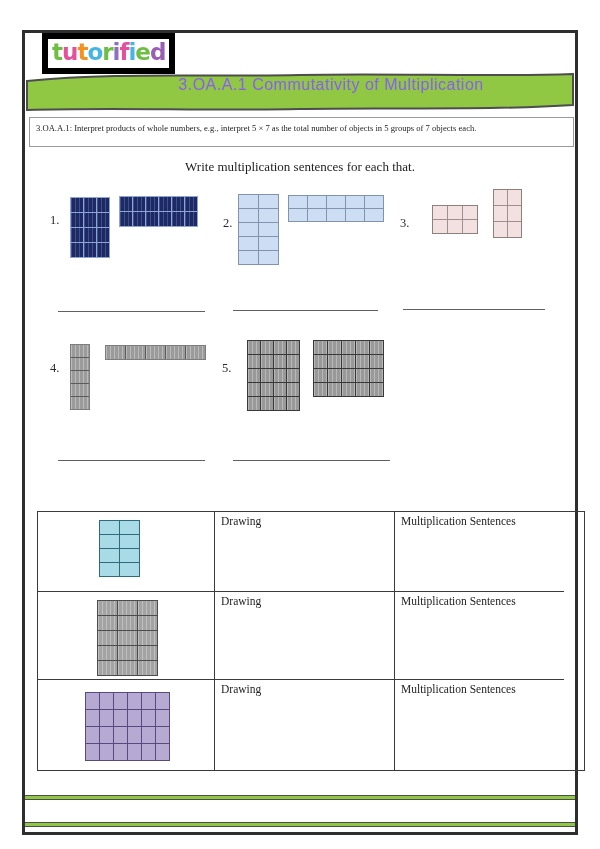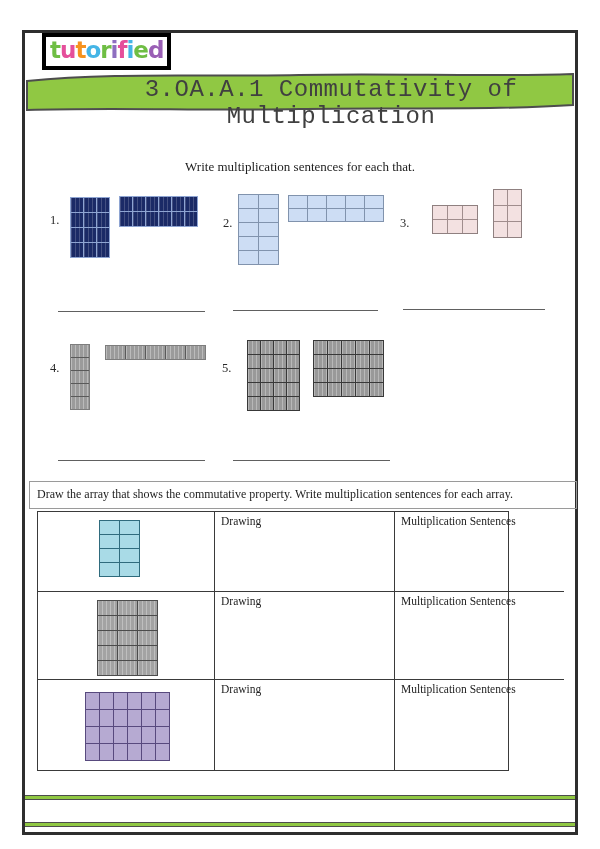--- a/index.html
+++ b/index.html
@@ -1,32 +1,32 @@
 <!DOCTYPE html>
 <html><head>
 <meta charset="utf-8">
 <style>
   html,body{margin:0;padding:0;background:#fff;}
   .page{position:relative;width:600px;height:849px;background:#fff;overflow:hidden;
         font-family:"Liberation Serif", serif;color:#222;}
   .abs{position:absolute;}
   .page-border{left:22px;top:30px;width:550px;height:799px;border:3px solid #2e2e2e;}
-  .logo{left:42px;top:33px;background:#fff;border:4px solid #000000;padding:0 4px 2px 4px;
+  .logo{left:42px;top:33px;background:#fff;border:6px solid #000000;padding:0 4px 2px 4px;
         font-family:"DejaVu Sans", sans-serif;font-weight:bold;font-size:23px;letter-spacing:-1px;line-height:27px;}
   .banner-wrap{left:24px;top:68px;width:552px;height:48px;}
   .banner-title{left:24px;top:76px;width:552px;text-align:center;padding-left:62px;box-sizing:border-box;
-        font-family:Liberation Mono, monospace;font-size:24px;color:#404040;letter-spacing:0.5px;}
+        font-family:Liberation Sans, sans-serif;font-size:16px;color:#8b5cf6;letter-spacing:0.5px;}
   .standard-box{left:29px;top:117px;width:545px;height:30px;border:1px solid #9a9a9a;box-sizing:border-box;}
   .standard-text{padding:5px 6px;font-size:8.6px;white-space:nowrap;color:#1d1d1d;}
   .instr1{left:0;top:159px;width:600px;text-align:center;font-size:13px;color:#1d1d1d;}
   .pnum{font-size:12.5px;color:#2a2a2a;}
   .ansline{border-top:1.4px solid #606060;height:0;}
   .sec2-box{left:29px;top:481px;width:548px;height:28px;border:1px solid #9a9a9a;box-sizing:border-box;}
   .instr2{padding:5px 7px;font-size:12px;color:#1d1d1d;white-space:nowrap;}
-  .wtable{left:37px;top:511px;width:472px;border:1px solid #3a3a3a;box-sizing:border-box;
+  .wtable{left:37px;top:511px;width:548px;border:1px solid #3a3a3a;box-sizing:border-box;
           display:grid;grid-template-columns:177px 180px 169px;}
   .wcell{border-right:1px solid #3a3a3a;border-bottom:1px solid #3a3a3a;position:relative;box-sizing:border-box;}
   .wcell.lastcol{border-right:none;}
   .wcell.lastrow{border-bottom:none;}
   .wlabel{font-size:11.5px;padding:3px 6px;color:#1d1d1d;}
   .footer-bar{left:25px;width:550px;height:5px;border-top:1px solid #4d4d4d;border-bottom:1px solid #4d4d4d;box-sizing:border-box;}
   .footer-text{left:0;top:803px;width:600px;text-align:center;font-size:11.5px;font-style:italic;color:#111;}
   .grid{width:max-content;}
 </style>
 </head>
@@ -39,20 +39,23 @@
   <div class="abs logo"><span style="color: rgb(111, 190, 68);">t</span><span style="color: rgb(229, 79, 155);">u</span><span style="color: rgb(246, 146, 30);">t</span><span style="color: rgb(69, 181, 230);">o</span><span style="color: rgb(111, 190, 68);">r</span><span style="color: rgb(143, 111, 192);">i</span><span style="color: rgb(229, 79, 155);">f</span><span style="color: rgb(69, 181, 230);">i</span><span style="color: rgb(111, 190, 68);">e</span><span style="color: rgb(154, 95, 181);">d</span></div>
 
   <div class="abs banner-wrap">
     <svg width="552" height="48" viewBox="0 0 552 48">
       <path d="M3,13 C90,4 180,9 275,7 C370,5 460,9 549,6 L549,37 C460,43 370,39 275,41 C180,43 90,39 3,42 Z" stroke-width="2" fill="#90c843"></path>
       <path d="M3,13 C90,4 180,9 275,7 C370,5 460,9 549,6 L549,37 C460,43 370,39 275,41 C180,43 90,39 3,42 Z" fill="none" stroke-width="2" stroke="#4d4d4d"></path>
     </svg>
   </div>
   <div class="abs banner-title">3.OA.A.1 Commutativity of Multiplication</div>
 
+  <div class="abs standard-box">
+    <div class="standard-text">3.OA.A.1: Interpret products of whole numbers, e.g., interpret 5 × 7 as the total number of objects in 5 groups of 7 objects each.</div>
+  </div>
 
   <div class="abs instr1">Write multiplication sentences for each that.</div>
 
   <div class="abs pnum" style="left:50px;top:213px;">1.</div>
   <div class="abs grid" style="left: 70px; top: 197px; display: grid; grid-template-columns: repeat(3, 12px); grid-auto-rows: 14px; gap: 1px; background-color: rgb(142, 164, 210); border: 1px solid rgb(142, 164, 210);">
       <div style="background-color: rgb(27, 42, 102); background-image: repeating-linear-gradient(90deg, rgba(255, 255, 255, 0.18) 0px, rgba(255, 255, 255, 0.18) 1px, transparent 1px, transparent 4px);"></div>
       <div style="background-color: rgb(27, 42, 102); background-image: repeating-linear-gradient(90deg, rgba(255, 255, 255, 0.18) 0px, rgba(255, 255, 255, 0.18) 1px, transparent 1px, transparent 4px);"></div>
       <div style="background-color: rgb(27, 42, 102); background-image: repeating-linear-gradient(90deg, rgba(255, 255, 255, 0.18) 0px, rgba(255, 255, 255, 0.18) 1px, transparent 1px, transparent 4px);"></div>
       <div style="background-color: rgb(27, 42, 102); background-image: repeating-linear-gradient(90deg, rgba(255, 255, 255, 0.18) 0px, rgba(255, 255, 255, 0.18) 1px, transparent 1px, transparent 4px);"></div>
       <div style="background-color: rgb(27, 42, 102); background-image: repeating-linear-gradient(90deg, rgba(255, 255, 255, 0.18) 0px, rgba(255, 255, 255, 0.18) 1px, transparent 1px, transparent 4px);"></div>
@@ -185,23 +188,20 @@
       <div style="background-color: rgb(153, 153, 153); background-image: repeating-linear-gradient(90deg, rgba(255, 255, 255, 0.3) 0px, rgba(255, 255, 255, 0.3) 1px, transparent 1px, transparent 4px);"></div>
       <div style="background-color: rgb(153, 153, 153); background-image: repeating-linear-gradient(90deg, rgba(255, 255, 255, 0.3) 0px, rgba(255, 255, 255, 0.3) 1px, transparent 1px, transparent 4px);"></div>
       <div style="background-color: rgb(153, 153, 153); background-image: repeating-linear-gradient(90deg, rgba(255, 255, 255, 0.3) 0px, rgba(255, 255, 255, 0.3) 1px, transparent 1px, transparent 4px);"></div>
       <div style="background-color: rgb(153, 153, 153); background-image: repeating-linear-gradient(90deg, rgba(255, 255, 255, 0.3) 0px, rgba(255, 255, 255, 0.3) 1px, transparent 1px, transparent 4px);"></div>
       <div style="background-color: rgb(153, 153, 153); background-image: repeating-linear-gradient(90deg, rgba(255, 255, 255, 0.3) 0px, rgba(255, 255, 255, 0.3) 1px, transparent 1px, transparent 4px);"></div>
     </div>
 
   <div class="abs ansline" style="left:58px;top:460px;width:147px;"></div>
   <div class="abs ansline" style="left:233px;top:460px;width:157px;"></div>
 
-  <div class="abs sec2-box">
-    <div class="instr2">Draw the array that shows the commutative property. Write multiplication sentences for each array.</div>
-  </div>
 
   <div class="abs wtable">
 
     <div class="wcell" style="height:80px;">
       <div class="abs grid" style="left: 61px; top: 8px; display: grid; grid-template-columns: repeat(2, 19px); grid-auto-rows: 13px; gap: 1px; background-color: rgb(47, 107, 125); border: 1px solid rgb(47, 107, 125);">
           <div style="background-color: rgb(169, 219, 231);"></div>
           <div style="background-color: rgb(169, 219, 231);"></div>
           <div style="background-color: rgb(169, 219, 231);"></div>
           <div style="background-color: rgb(169, 219, 231);"></div>
           <div style="background-color: rgb(169, 219, 231);"></div>

